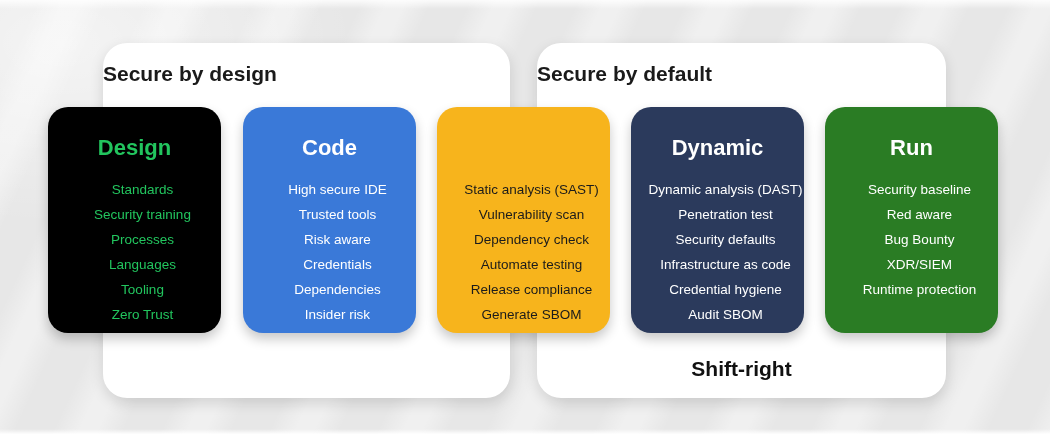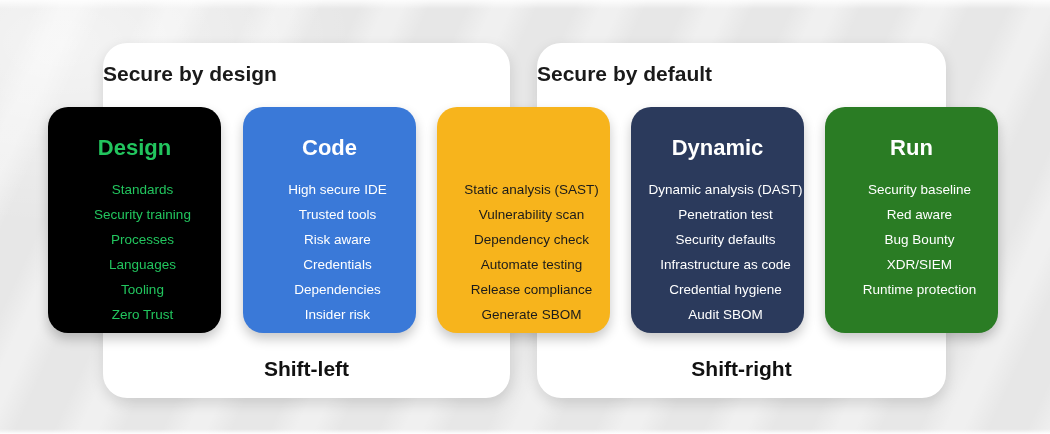--- a/index.html
+++ b/index.html
@@ -97,21 +97,20 @@
     white-space: nowrap;
   }
 </style>
 </head>
 <body>
 
 <div id="stage">
 
   <div class="panel" id="panel-design">
     <div class="panel-title">Secure by design</div>
-    <div class="panel-footer">Shift-left</div>
   </div>
 
   <div class="panel" id="panel-default">
     <div class="panel-title">Secure by default</div>
     <div class="panel-footer">Shift-right</div>
   </div>
 
   <div class="card" id="card-design" style="background: rgb(0, 0, 0); color: #22c55e;">
     <div class="card-title">Design</div>
     <ul class="card-items">

